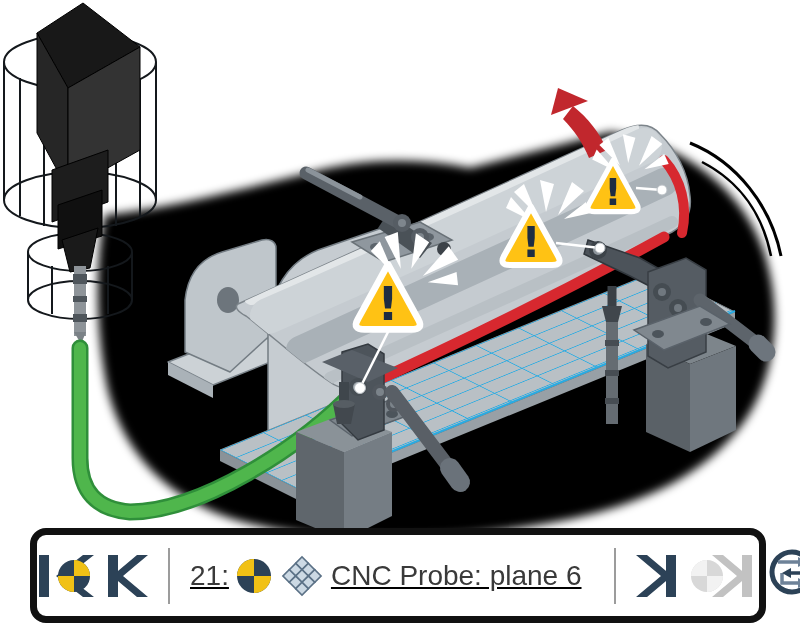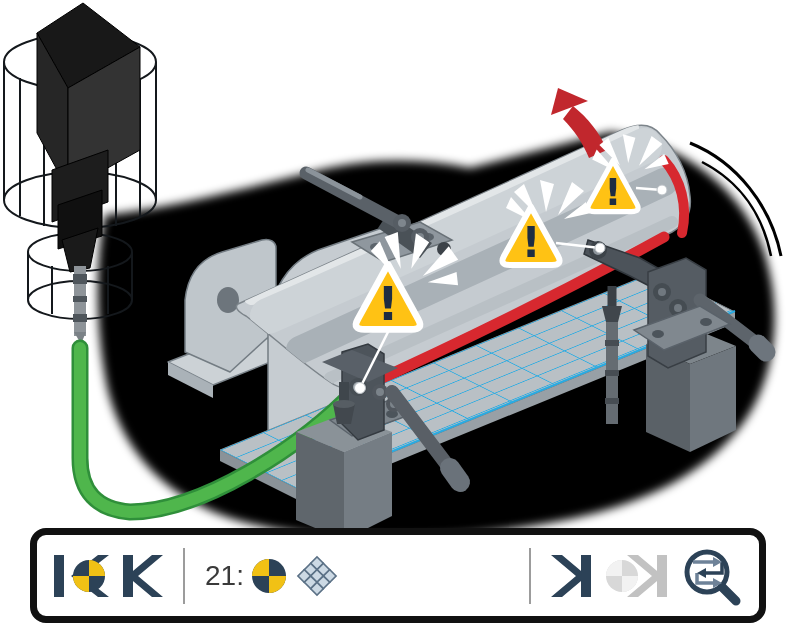--- a/index.html
+++ b/index.html
@@ -4,21 +4,21 @@
 <style>
   html,body{margin:0;padding:0;background:#ffffff;}
   #stage{position:relative;width:800px;height:634px;background:#ffffff;overflow:hidden;
          font-family:"Liberation Sans",sans-serif;}
   #scene{position:absolute;left:0;top:0;}
   .navy{fill:#2C4257;}
   .graydis{fill:#C2C2C2;}
   
   .toolbar{position:absolute;left:30px;top:528px;width:736px;height:95px;background:#ffffff;
            border:7px solid #111111;border-radius:16px;box-sizing:border-box;
-           display:flex;align-items:center;padding:0 16px;gap:12px;}
+           display:flex;align-items:center;padding:0 1px;gap:12px;text-decoration:underline;}
   .toolbar button{background:none;border:none;padding:0;margin:0;display:flex;align-items:center;cursor:pointer;}
   .tb-divider{width:2px;height:56px;background:#9c9c9c;margin:0 8px;flex:0 0 auto;}
   .status{display:flex;align-items:center;gap:6px;}
   .status .txt{font-size:28px;color:#3A3A3A;white-space:nowrap;}
   .spacer{flex:1 1 auto;}
 </style>
 </head>
 <body>
 
 <div id="stage">
@@ -266,20 +266,21 @@
             <rect x="-4.5" y="-13.5" width="9" height="9"></rect>
             <rect x="4.5" y="-13.5" width="9" height="9"></rect>
         <rect x="-13.5" y="-4.5" width="9" height="9"></rect>
             <rect x="-4.5" y="-4.5" width="9" height="9"></rect>
             <rect x="4.5" y="-4.5" width="9" height="9"></rect>
         <rect x="-13.5" y="4.5" width="9" height="9"></rect>
             <rect x="-4.5" y="4.5" width="9" height="9"></rect>
             <rect x="4.5" y="4.5" width="9" height="9"></rect>
       </g>
     </svg>
+    <span class="txt">CNC Probe: plane 6</span>
   </div>
 
   <div class="spacer"></div>
   <div class="tb-divider"></div>
 
   <button>
     <svg width="42" height="48" viewBox="0 0 42 48">
       <g>
         <polygon points="0,3 11,3 36,24 11,45 0,45 25,24" class="navy"></polygon>
         <rect x="30" y="3" width="10" height="42" class="navy"></rect>

